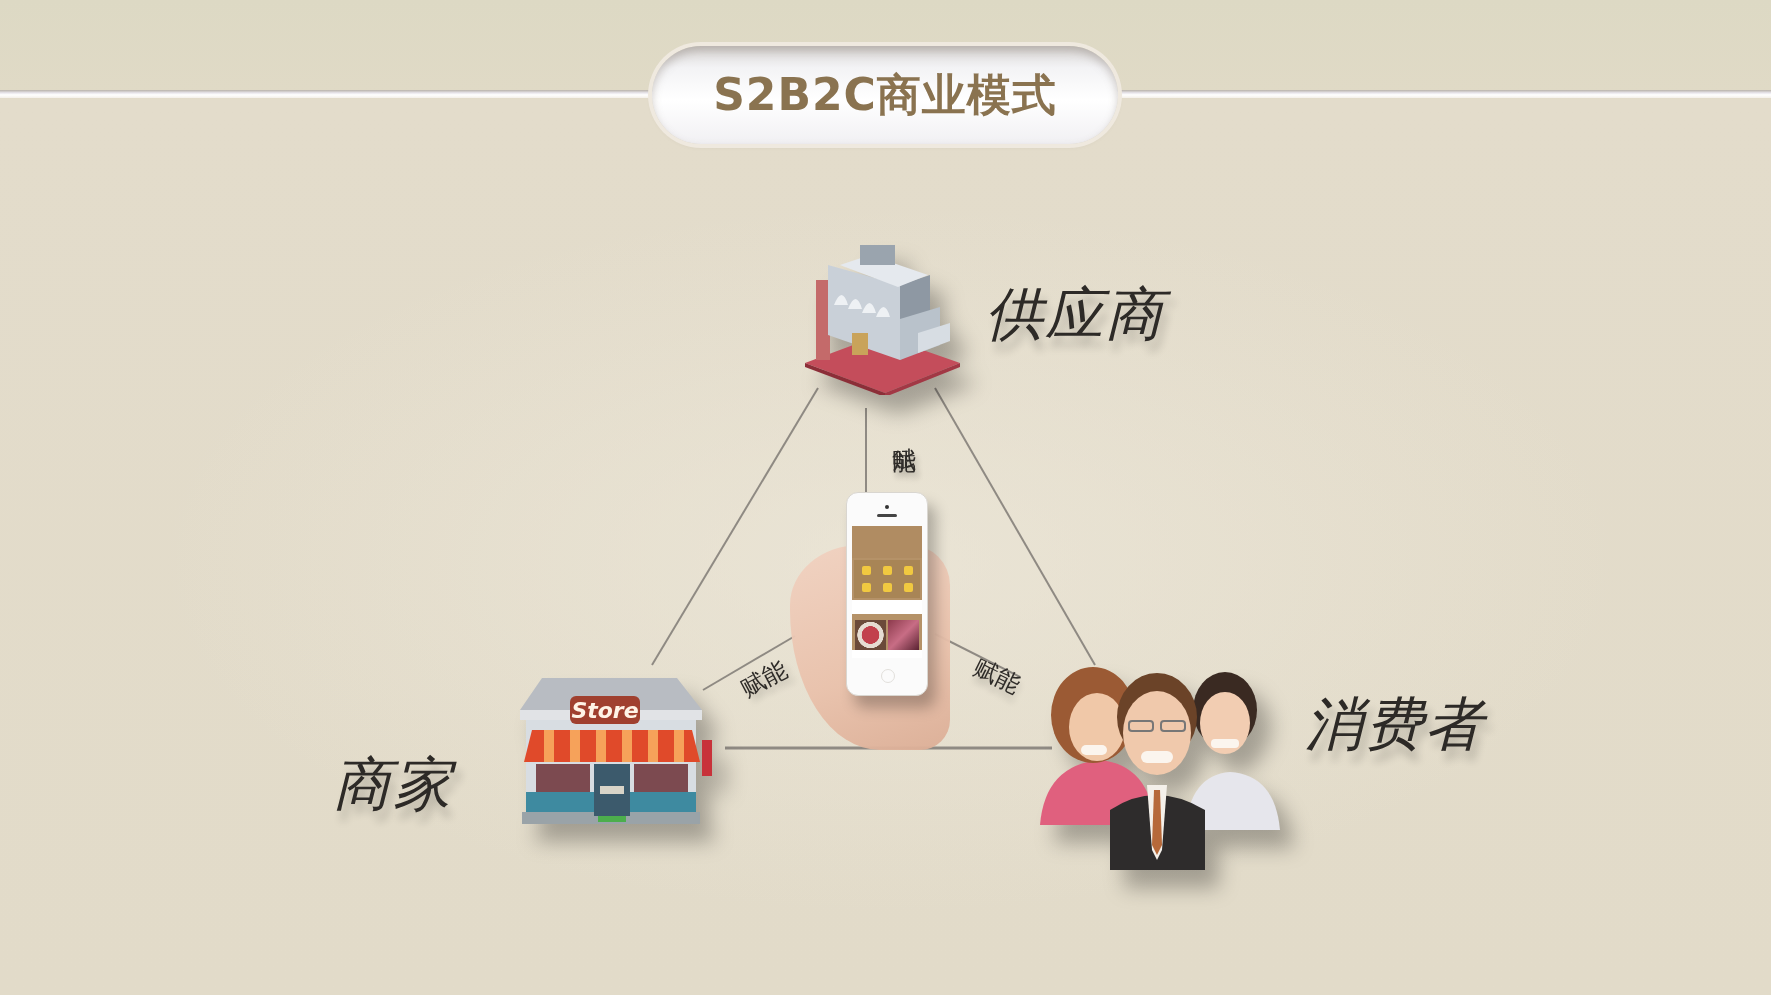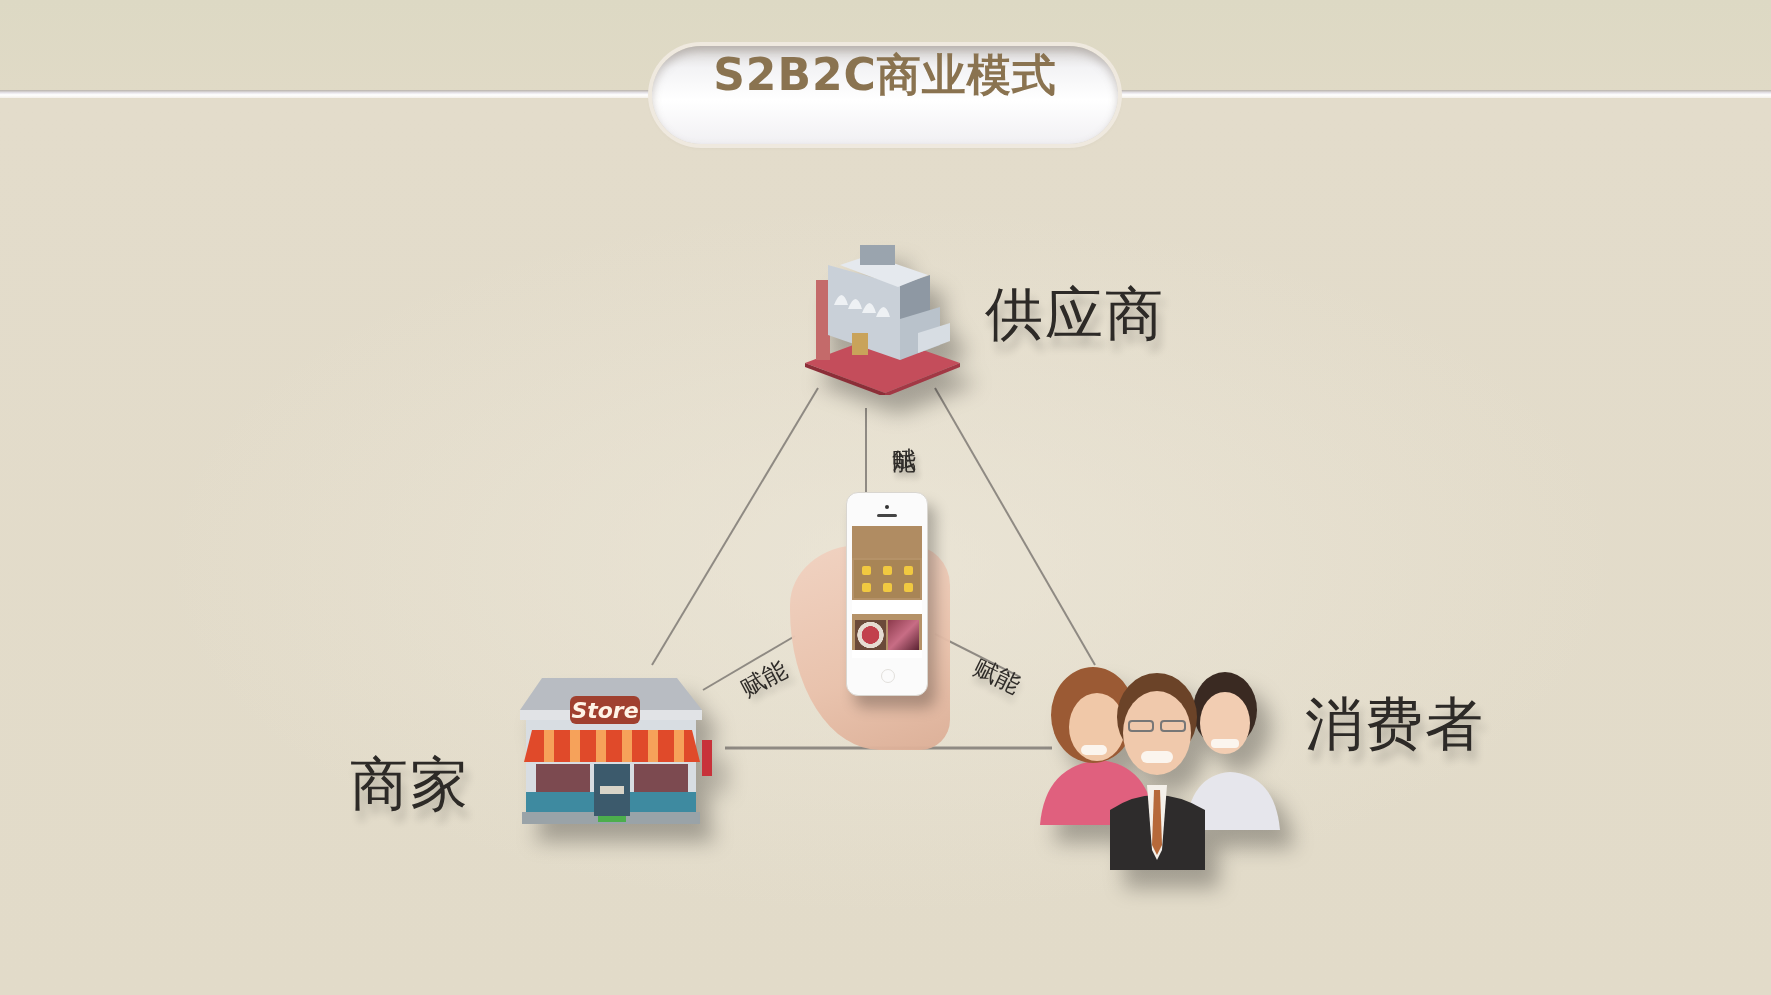--- a/index.html
+++ b/index.html
@@ -15,31 +15,32 @@
   }
   .header-rule {
     position:absolute; left:0; right:0; top:90px; height:8px;
     background: linear-gradient(180deg, #b8b2aa 0%, #e7e4ea 35%, #ffffff 60%, #f4f0ea 100%);
   }
   .title-pill {
     position:absolute; left:652px; top:46px; width:466px; height:98px;
     border-radius:49px;
     background: linear-gradient(180deg, #d9d6d4 0%, #f3f3f5 22%, #ffffff 55%, #f1f0f3 100%);
     box-shadow: inset 0 5px 8px rgba(120,110,100,0.35), 0 0 0 4px #efe9df, 0 2px 6px rgba(0,0,0,0.08);
-    display:flex; justify-content:center;
+    display:flex; align-items:center; justify-content:center;
   }
   .title-text {
     font-family: "DejaVu Sans", sans-serif; font-weight:bold;
     font-size:44px; color:#8a7350; letter-spacing:1px;
   }
   svg.lines { position:absolute; left:0; top:0; }
   .label {
     position:absolute; color:#2d2a27; font-size:58px;
     font-family: "DejaVu Sans", sans-serif; letter-spacing:2px;
     text-shadow: 4px 10px 8px rgba(0,0,0,0.22);
+    font-style: italic;
   }
   .mini {
     position:absolute; color:#2e2b28; font-size:24px;
     font-family: "DejaVu Sans", sans-serif;
     text-shadow: 3px 6px 6px rgba(0,0,0,0.18);
   }
   .mini.vert { writing-mode: vertical-rl; letter-spacing:2px; }
   .node { position:absolute; filter: drop-shadow(14px 18px 10px rgba(0,0,0,0.28)); }
   
   .phone {
@@ -161,21 +162,21 @@
       </g>
     </g>
     <rect x="24" y="94" width="54" height="28" fill="#7c4a50"></rect>
     <rect x="122" y="94" width="54" height="28" fill="#7c4a50"></rect>
     <rect x="82" y="94" width="36" height="52" fill="#3c5a6c"></rect>
     <rect x="88" y="116" width="24" height="8" fill="#d9d4c8"></rect>
     <rect x="86" y="146" width="28" height="6" fill="#4cae4c"></rect>
     <rect x="190" y="70" width="10" height="36" fill="#c8323a"></rect>
   </svg>
 </div>
-<div class="label" style="left:350px; top:746px;">商家</div>
+<div class="label" style="left:333px; top:746px;">商家</div>
 
 <div class="node" style="left:1035px; top:655px;">
   <svg width="250" height="215" viewBox="0 0 250 215">
 
     <path d="M5 170 q5 -60 60 -65 q50 5 55 65 z" fill="#e0607e"></path>
     <ellipse cx="58" cy="60" rx="42" ry="48" fill="#9b5a34"></ellipse>
     <ellipse cx="62" cy="72" rx="28" ry="34" fill="#f0c8a8"></ellipse>
     <rect x="46" y="90" width="26" height="10" rx="5" fill="#fbf5ee"></rect>
 
     <path d="M150 175 q5 -55 45 -58 q45 3 50 58 z" fill="#e6e6ec"></path>

